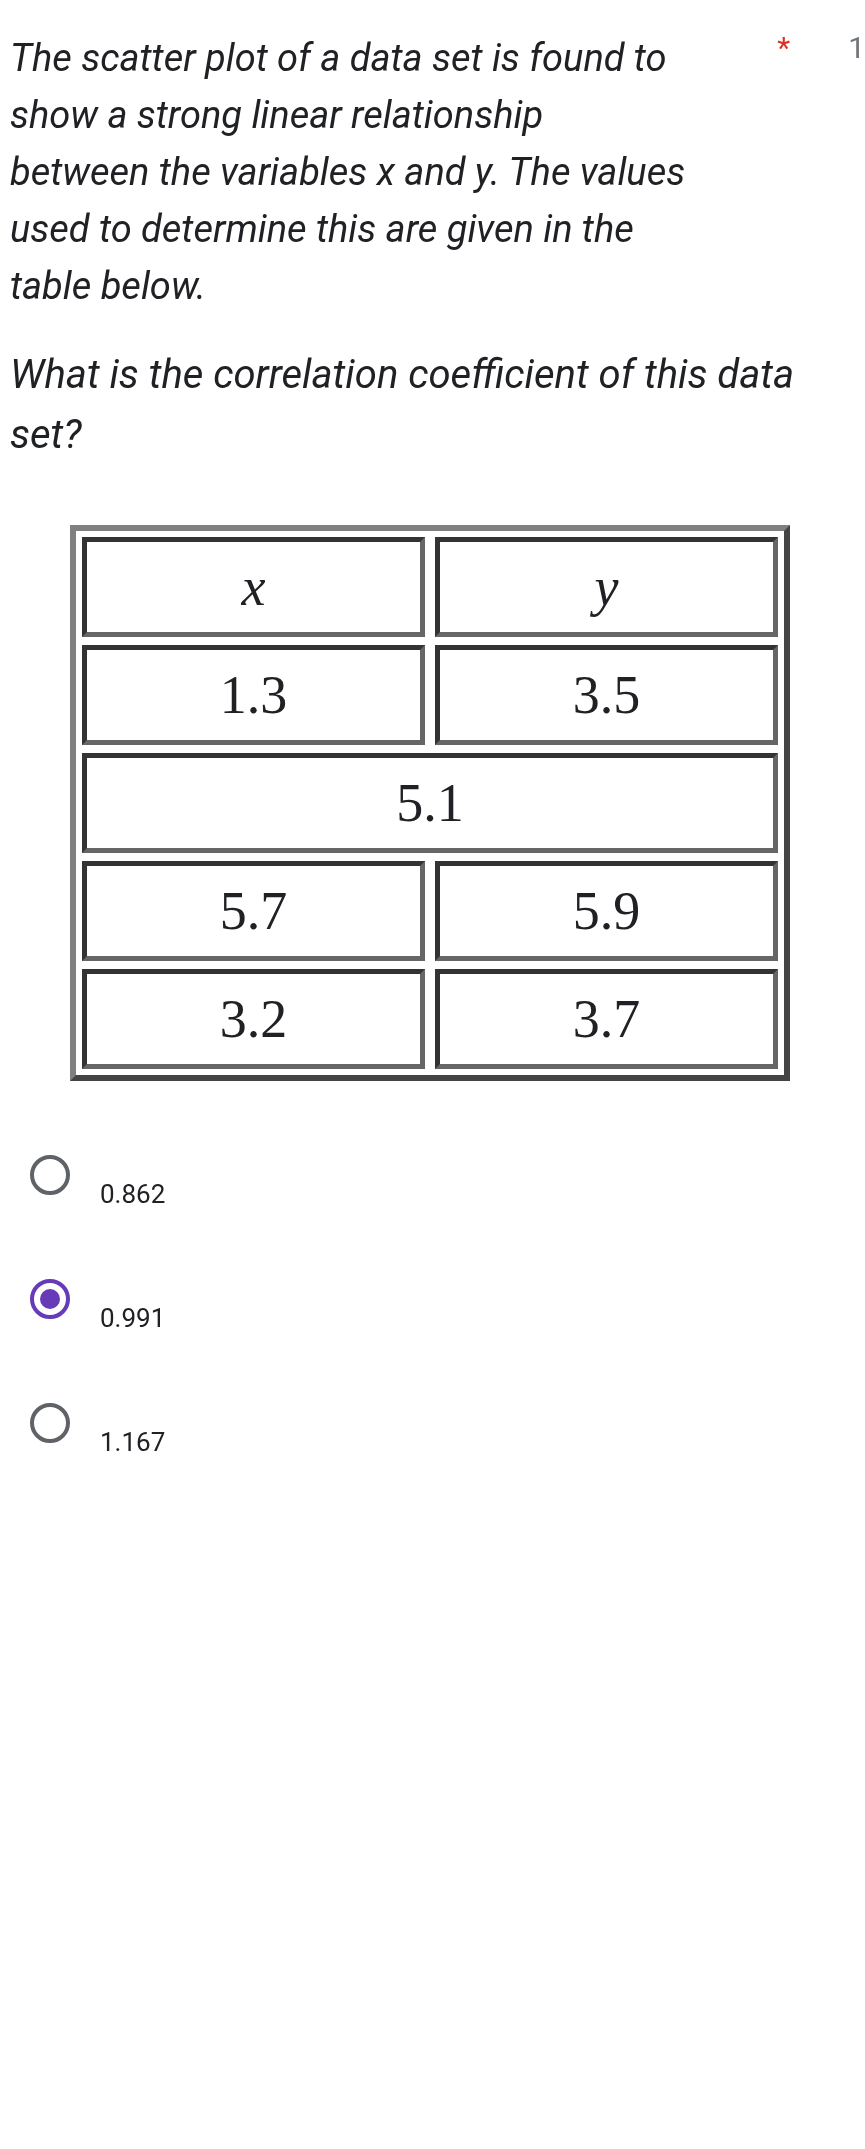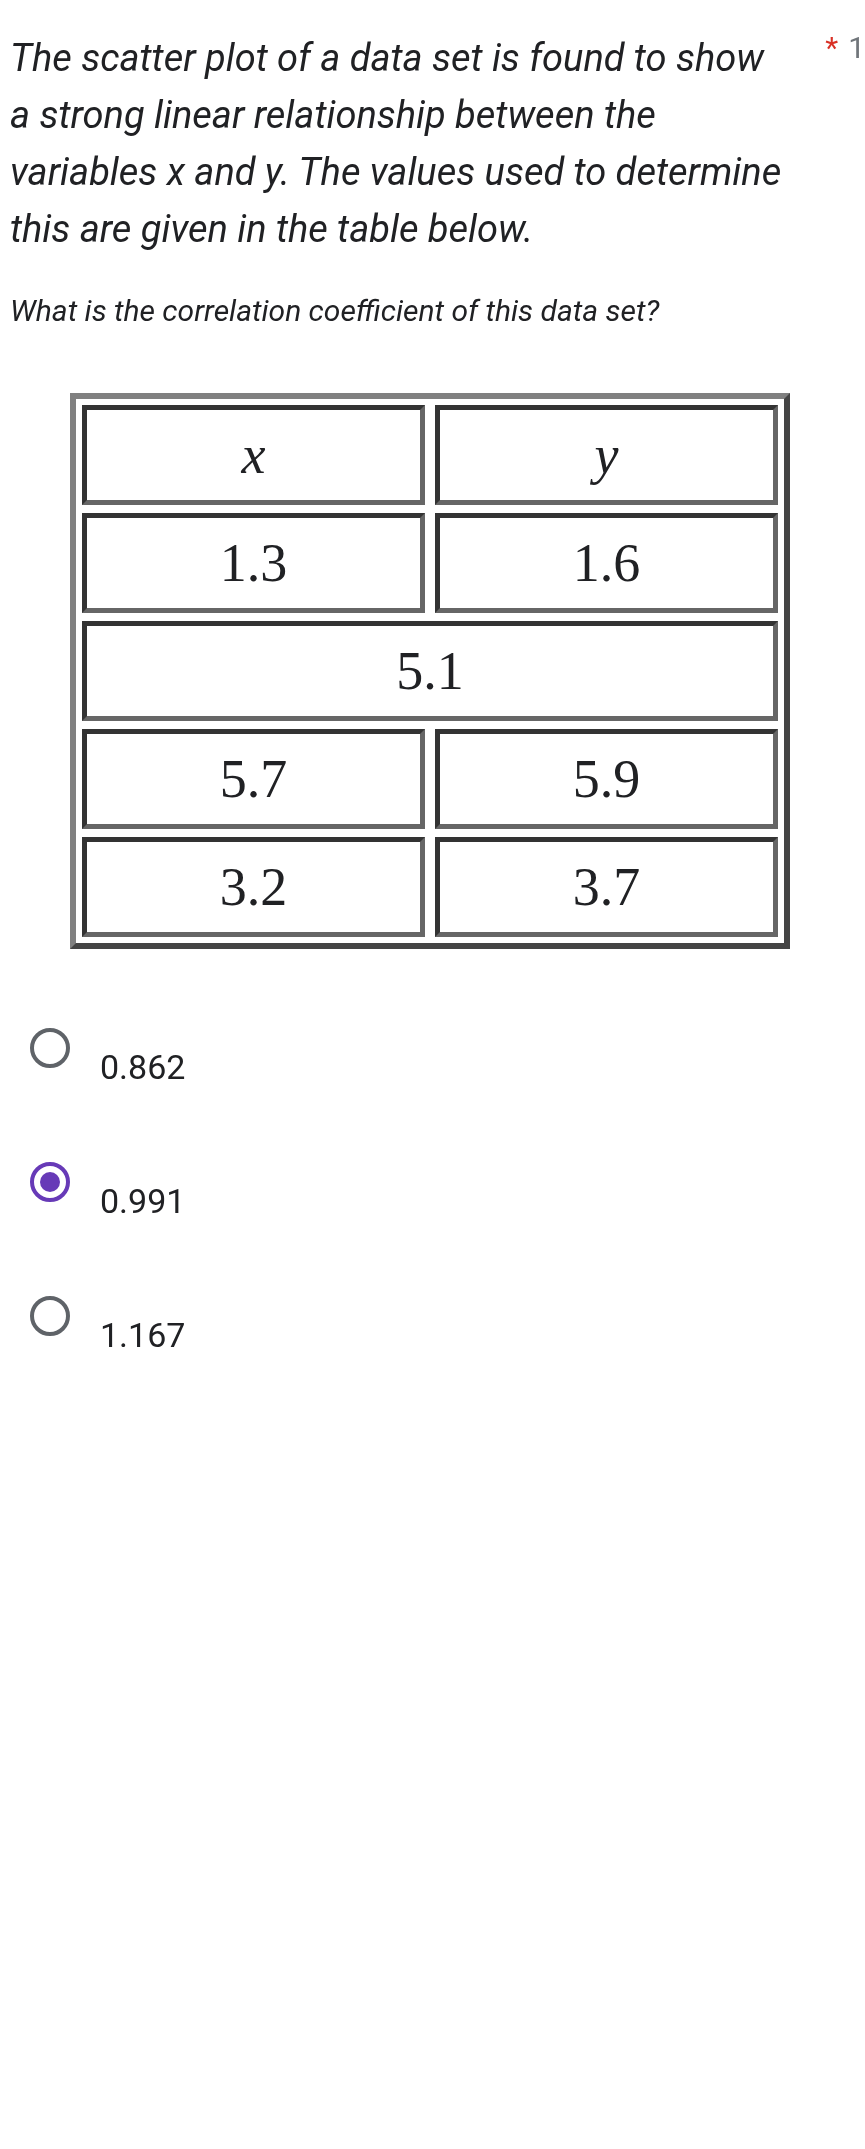--- a/index.html
+++ b/index.html
@@ -1,15 +1,15 @@
 <!DOCTYPE html>
 <html><head>
 <meta charset="utf-8">
 <style>
-  * { box-sizing: border-box; margin: 0; padding: 0; }
+  * { box-sizing: border-box; margin: 0; padding: 0; gap: 48px; }
   body {
     font-family: Roboto, Arial, sans-serif;
     background: #fff;
     width: 865px;
     padding: 30px 0 30px 10px;
     color: #202124;
   }
   .header-row { display: flex; align-items: flex-start; }
   .required {
     color: #d93025;
@@ -24,21 +24,21 @@
   .question-text {
     font-style: italic;
     font-size: 38px;
     line-height: 1.5;
     color: #202124;
     padding-right: 20px;
     flex: 1;
   }
   .question-sub {
     font-style: italic;
-    font-size: 30px;
+    font-size: 40px;
     line-height: 1.5;
     color: #202124;
     margin-top: 30px;
   }
   .table-wrap {
     margin-top: 60px;
     margin-left: 60px;
     width: 720px;
     border: 6px solid #808080;
     border-right-color: #444;
@@ -84,21 +84,21 @@
   .radio.selected::after {
     content: "";
     position: absolute;
     top: 50%; left: 50%;
     width: 20px; height: 20px;
     background: #673ab7;
     border-radius: 50%;
     transform: translate(-50%, -50%);
   }
   .option-label {
-    font-size: 34px;
+    font-size: 26px;
     color: #202124;
     margin-top: 38px;
   }
 </style>
 </head>
 <body>
 
 <div class="header-row">
   <div class="question-text">The scatter plot of a data set is found to show a strong linear relationship between the variables x and y. The values used to determine this are given in the table below.</div>
   <div class="required">*</div>
@@ -107,21 +107,21 @@
 
 <div class="question-sub">What is the correlation coefficient of this data set?</div>
 
 <div class="table-wrap">
   <div class="table-row">
     <div class="cell head">x</div>
     <div class="cell head">y</div>
   </div>
   <div class="table-row">
     <div class="cell">1.3</div>
-    <div class="cell">1.6</div>
+    <div class="cell">3.5</div>
   </div>
   <div class="table-row">
     <div class="cell">5.1</div>
   </div>
   <div class="table-row">
     <div class="cell">5.7</div>
     <div class="cell">5.9</div>
   </div>
   <div class="table-row">
     <div class="cell">3.2</div>

